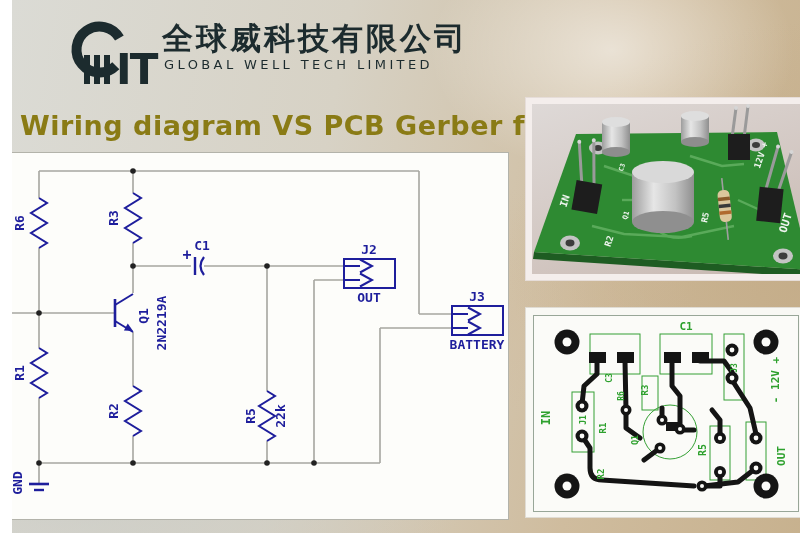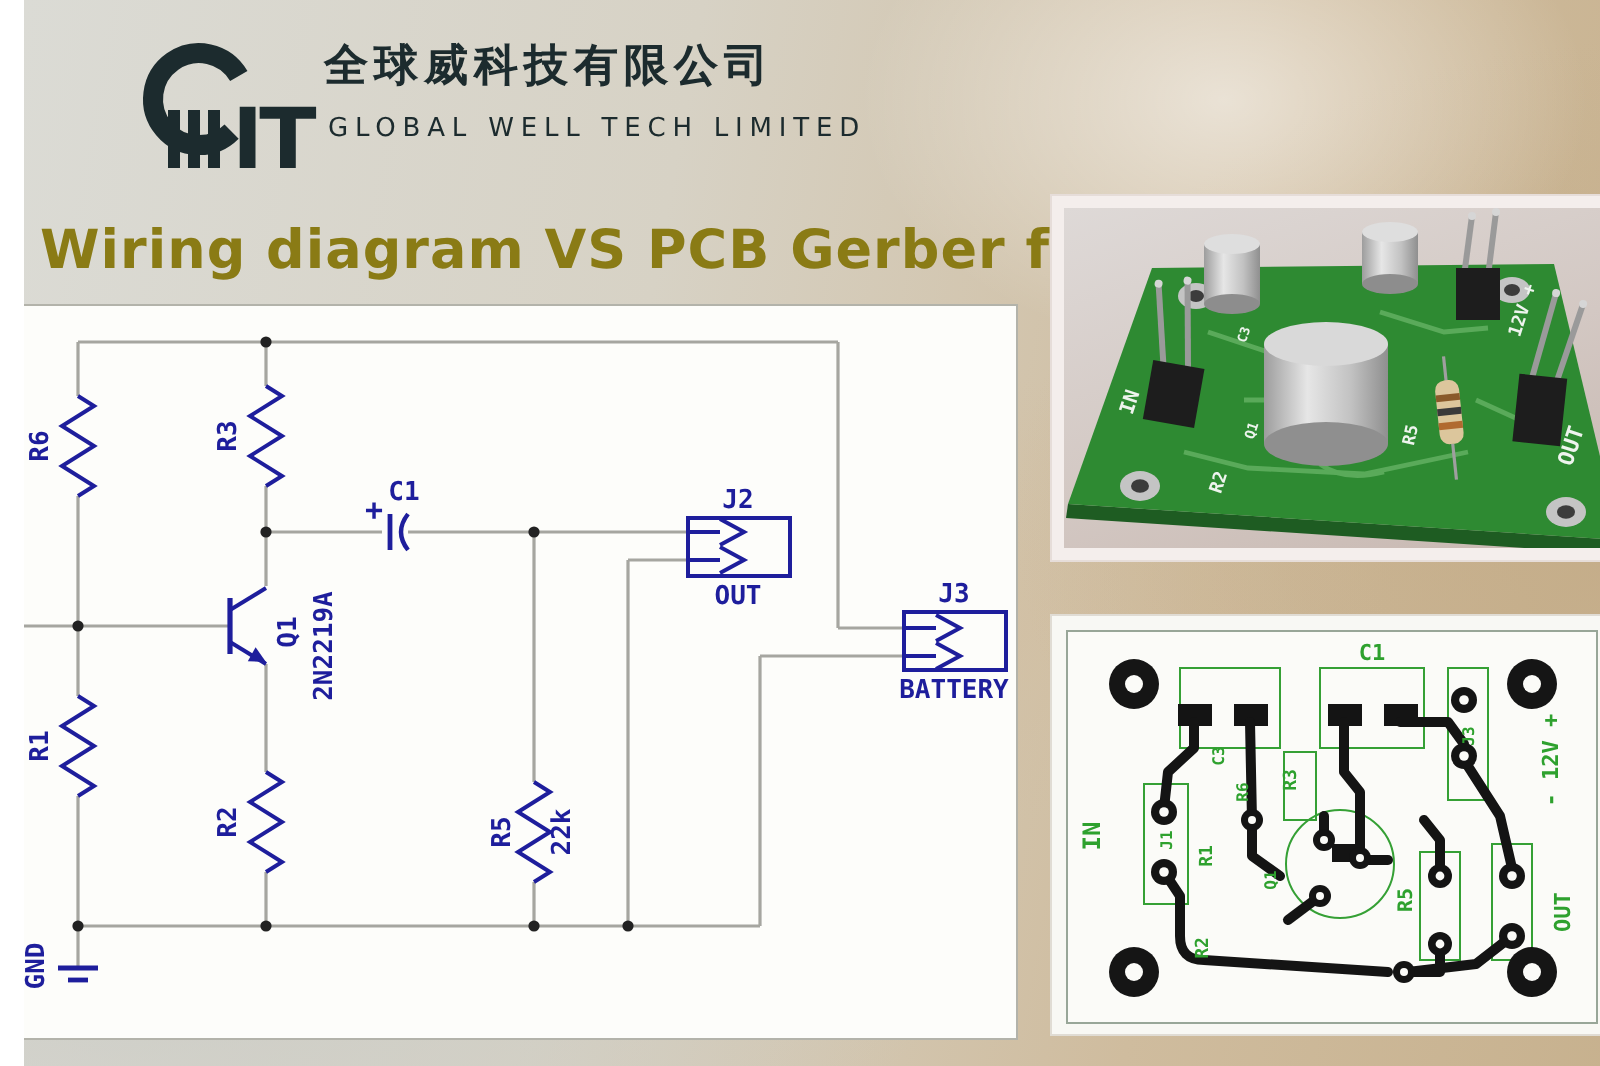--- a/index.html
+++ b/index.html
@@ -8,21 +8,21 @@
     background:
       radial-gradient(ellipse 260px 180px at 600px 50px, rgba(255,255,255,.55), transparent 70%),
       radial-gradient(ellipse 420px 320px at 810px 260px, rgba(196,172,136,.9), transparent 75%),
       radial-gradient(ellipse 300px 160px at 480px 300px, rgba(210,190,160,.5), transparent 70%),
       radial-gradient(ellipse 520px 240px at 90px 470px, rgba(203,204,198,.9), transparent 72%),
       linear-gradient(100deg,#dbdbd5 0%,#d7d2c5 38%,#cfbc9e 72%,#c7b18e 100%); margin-left: 12px;}
 
   
   .logo-wrap{position:absolute;left:18px;top:4px;width:440px;height:90px;}
   .logo-mark{position:absolute;left:10px;top:4px;}
-  .cn{position:absolute;left:132px;top:14px;font-size:22px;font-weight:bold;
+  .cn{position:absolute;left:132px;top:14px;font-size:31px;font-weight:bold;
       letter-spacing:3px;color:#1c2b2e;white-space:nowrap;}
   .en{position:absolute;left:134px;top:53px;font-size:13px;font-weight:normal;
       letter-spacing:3.4px;color:#1c2b2e;white-space:nowrap;}
 
   
   .page-title{position:absolute;left:8px;top:110px;font-size:27px;font-weight:bold;
       color:#8a7b15;letter-spacing:.5px;white-space:nowrap;}
 
   
   .schematic{position:absolute;left:0;top:152px;width:497px;height:368px;

